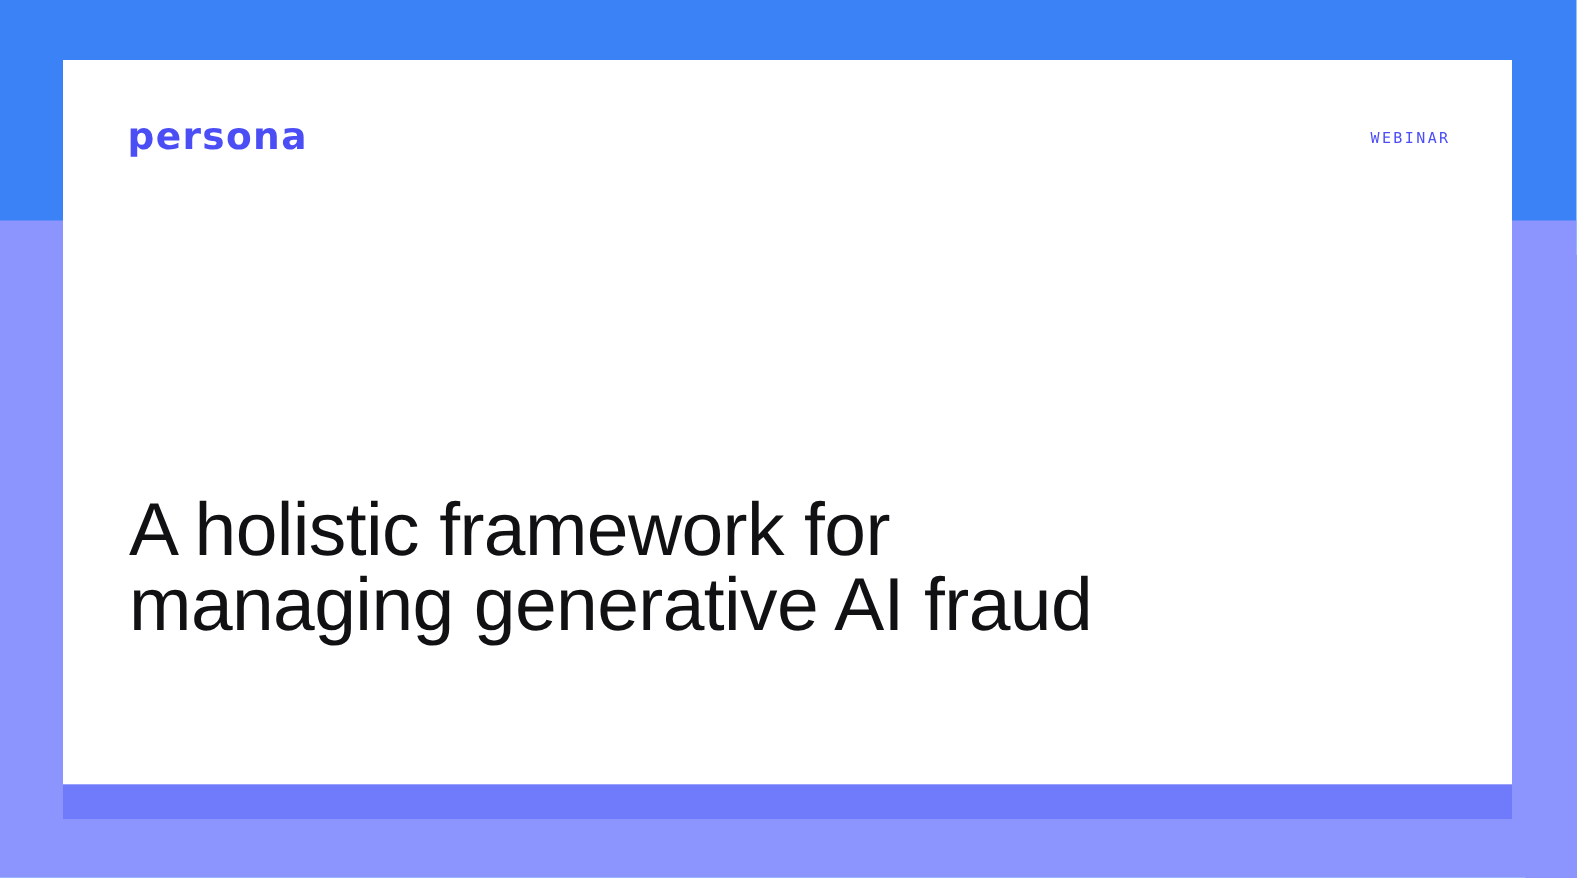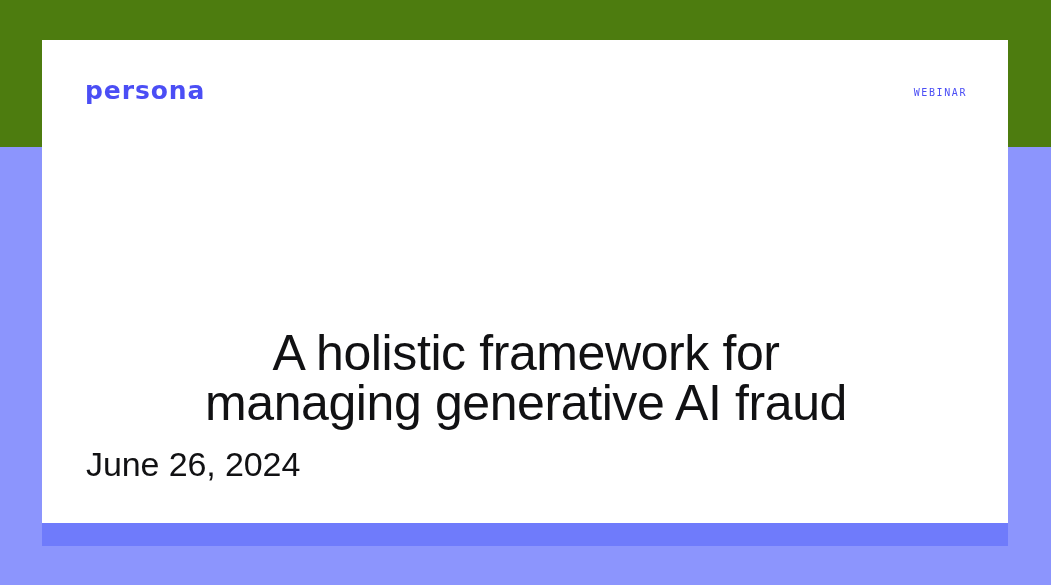--- a/index.html
+++ b/index.html
@@ -13,21 +13,21 @@
     overflow: hidden;
     font-family: "Liberation Sans", sans-serif;
     background: #ffffff;
   }
 
   
   .stage {
     position: relative;
     width: 1051px;
     height: 585px;
-    background: #4d7c0f;
+    background: #3b82f6;
     overflow: hidden;
   }
 
   
   .bg-periwinkle {
     position: absolute;
     left: 0;
     top: 147px;
     width: 1051px;
     height: 438px;
@@ -100,21 +100,20 @@
 
   .slide-title {
     margin: 0;
     font-family: "Liberation Sans", sans-serif;
     font-size: 50px;
     font-weight: 300;
     line-height: 50px;
     letter-spacing: -0.4px;
     color: #111113;
     white-space: pre-line;
-    text-align: center;
   }
 
   .slide-date {
     margin: 0;
     padding-top: 17px;
     font-family: "Liberation Sans", sans-serif;
     font-size: 34px;
     font-weight: 300;
     line-height: 38px;
     letter-spacing: -0.1px;
@@ -132,20 +131,19 @@
   <div class="slide-card">
 
     <div class="slide-header">
       <div class="brand-logo">persona</div>
       <div class="eyebrow-label">WEBINAR</div>
     </div>
 
     <div class="title-block">
       <h1 class="slide-title">A holistic framework for
 managing generative AI fraud</h1>
-      <p class="slide-date">June 26, 2024</p>
     </div>
 
   </div>
 
   <div class="accent-band"></div>
 
 </div>
 
 </body></html>

